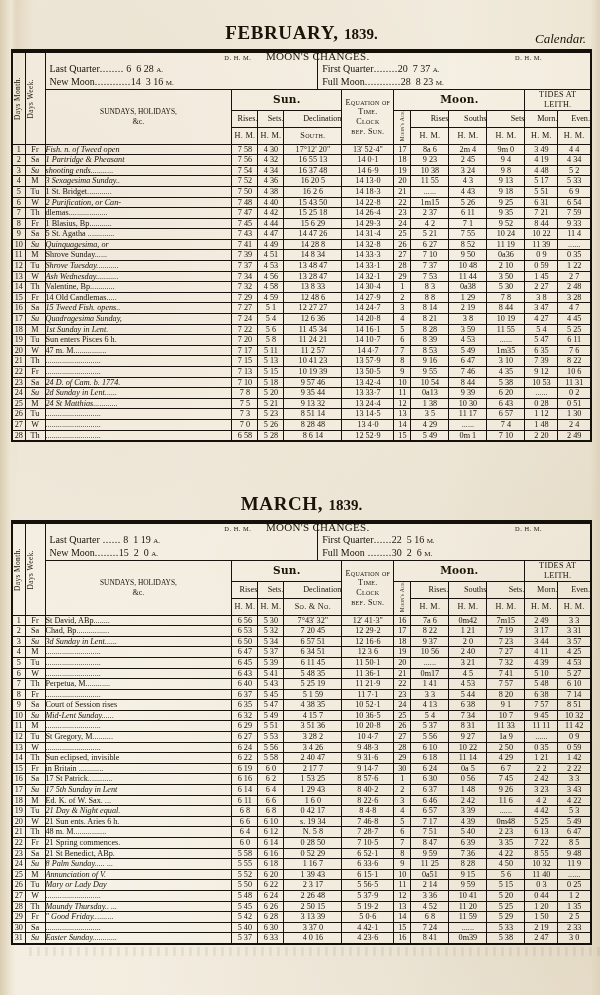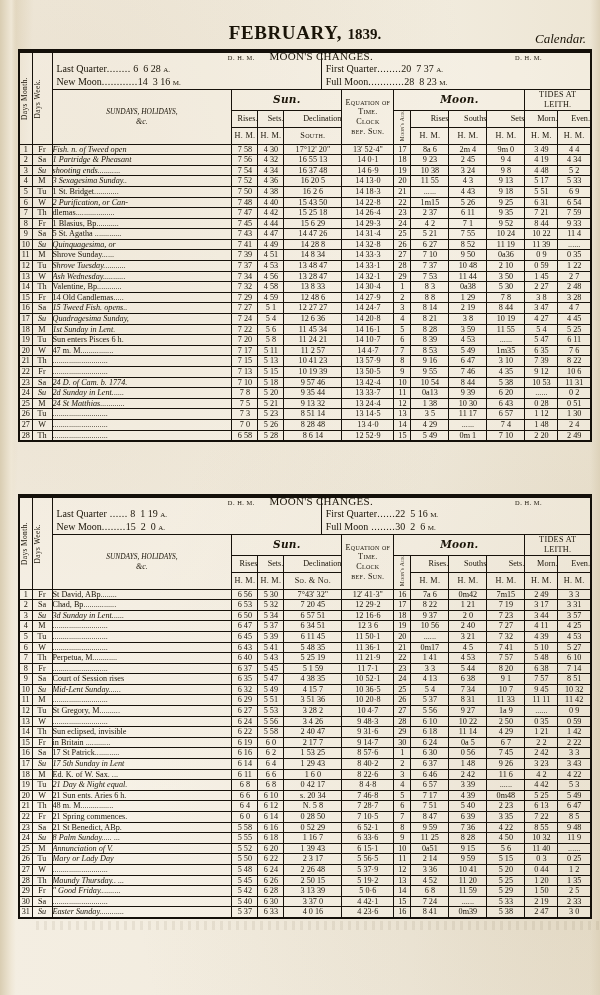--- a/index.html
+++ b/index.html
@@ -16,21 +16,21 @@
     background:
       radial-gradient(ellipse at 10% 20%, rgba(196,176,140,.22), rgba(196,176,140,0) 55%),
       radial-gradient(ellipse at 95% 80%, rgba(180,160,125,.20), rgba(180,160,125,0) 55%),
       linear-gradient(92deg,#e6dcc6 0 14px,#f4eee2 34px,#f1ebdd 70%,#ece4d2 100%);
   }
   .edge-l{position:absolute;left:0;top:0;bottom:0;width:16px;
     background:linear-gradient(90deg,#d9cdb2,#efe7d6 70%,rgba(239,231,214,0));}
   .edge-r{position:absolute;right:0;top:0;bottom:0;width:10px;
     background:linear-gradient(270deg,#ddd2ba,rgba(239,231,214,0));}
 
-  .month-block{position:absolute;left:18px;right:8px;}
+  .month-block{position:absolute;left:11px;right:8px;}
   .m-feb{top:22px;}
   .m-mar{top:493px;}
 
   .title-row{
     display:flex;align-items:baseline;justify-content:center;
     position:relative;height:26px;
   }
   .m-title{
     font-family:"Liberation Serif",serif;
     font-weight:bold;font-size:19px;letter-spacing:.6px;
@@ -76,21 +76,21 @@
   .mc-line .sm{font-size:7px;font-variant:small-caps;}
   .mc-title{
     position:absolute;left:0;right:0;top:-1px;text-align:center;
     font-size:11px;letter-spacing:.3px;pointer-events:none;
   }
   .banner-wrap{position:relative;}
 
   
   th.grp{
     text-align:center;font-weight:normal;
-    font-size:11px;padding:2px 0 1px;font-style:italic;
+    font-size:11px;padding:2px 0 1px;
   }
   th.grp.black{
     font-family:"DejaVu Serif",serif;font-weight:bold;
     font-size:10.5px;letter-spacing:.3px;
   }
   th.small{
     font-size:7px;text-align:center;font-weight:normal;
     font-variant:small-caps;letter-spacing:.3px;line-height:8.4px;
     padding:1px 0;
     margin-top:32px;
@@ -659,20 +659,26 @@
             <td class="num">0m 1</td>
             <td class="num">7 10</td>
             <td class="num">2 20</td>
             <td class="num">2 49</td>
           </tr>
         </tbody>
     </table>
   </div>
 
   <div class="month-block m-mar">
+    <div class="title-row">
+      <div class="m-title">
+        <span>MARCH,</span>
+        <span class="yr">1839.</span>
+      </div>
+    </div>
     <div class="rule-top"></div>
 
     <table class="cal outer">
       <colgroup>
         <col style="width:13px">
           <col style="width:20px">
           <col>
         <col class="num-col">
           <col class="num-col">
           <col class="dec-col">
@@ -1055,21 +1061,21 @@
             <td class="num">......</td>
             <td class="num">4 42</td>
             <td class="num">5  3</td>
           </tr>
           <tr>
             <td class="dm">20</td>
             <td class="dw">W</td>
             <td class="ev">21 Sun ents. Aries 6 h.</td>
             <td class="num">6  6</td>
             <td class="num">6 10</td>
-            <td class="dec">s. 20 34</td>
+            <td class="dec">s. 19 34</td>
             <td class="eqt">7 46·8</td>
             <td class="age">5</td>
             <td class="num">7 17</td>
             <td class="num">4 39</td>
             <td class="num">0m48</td>
             <td class="num">5 25</td>
             <td class="num">5 49</td>
           </tr>
           <tr>
             <td class="dm">21</td>

